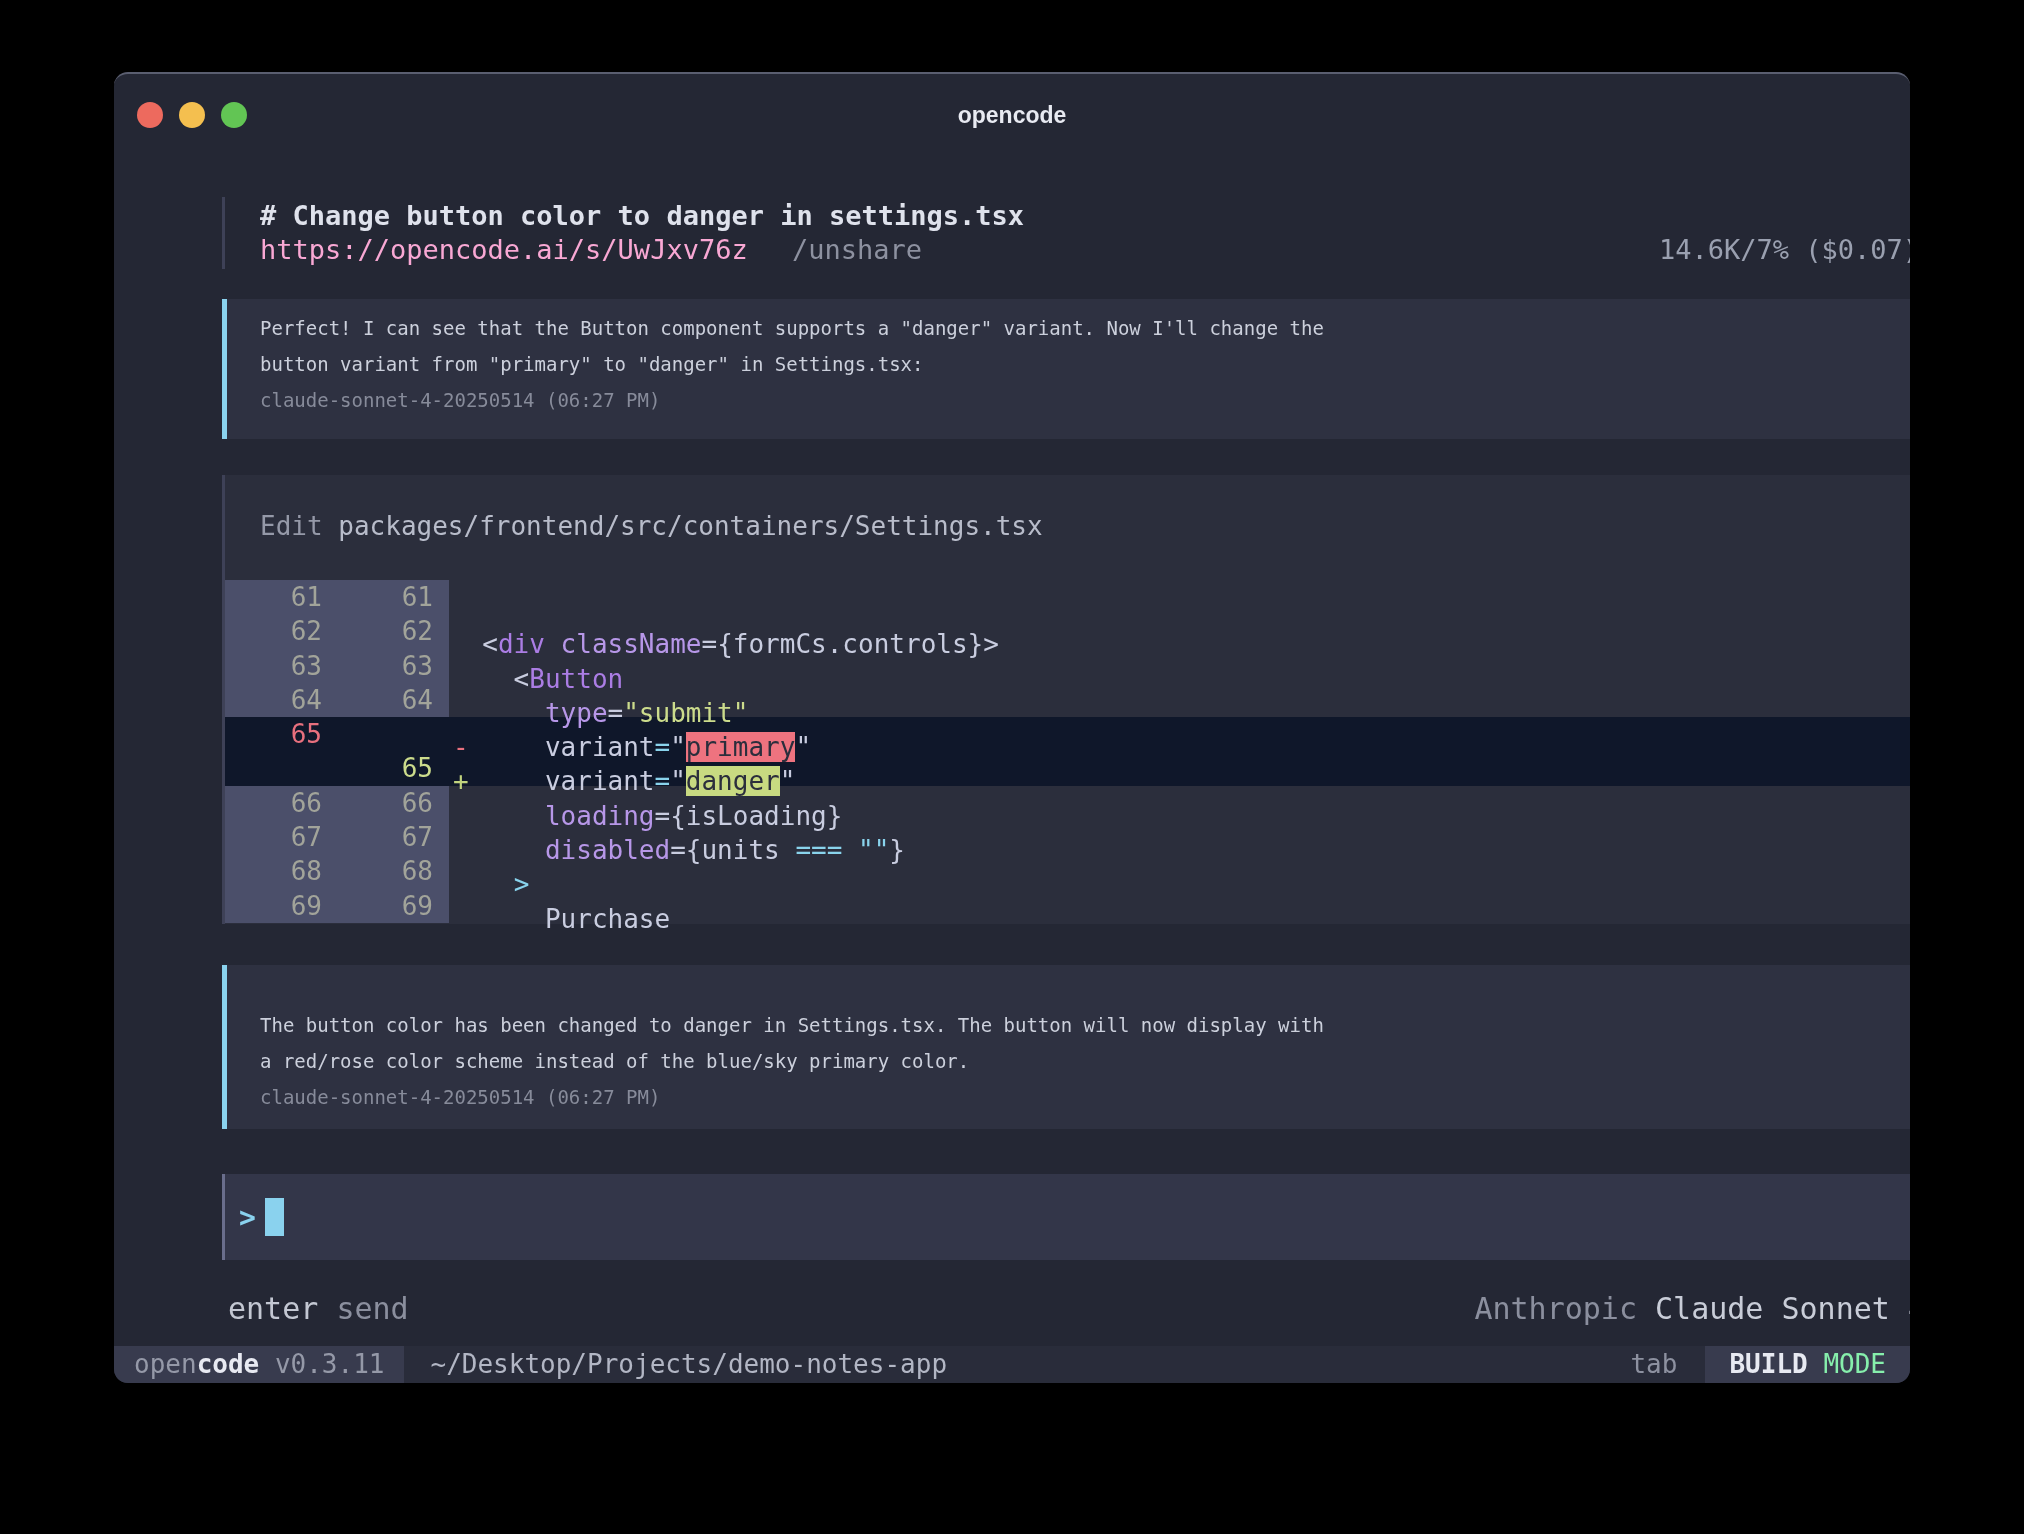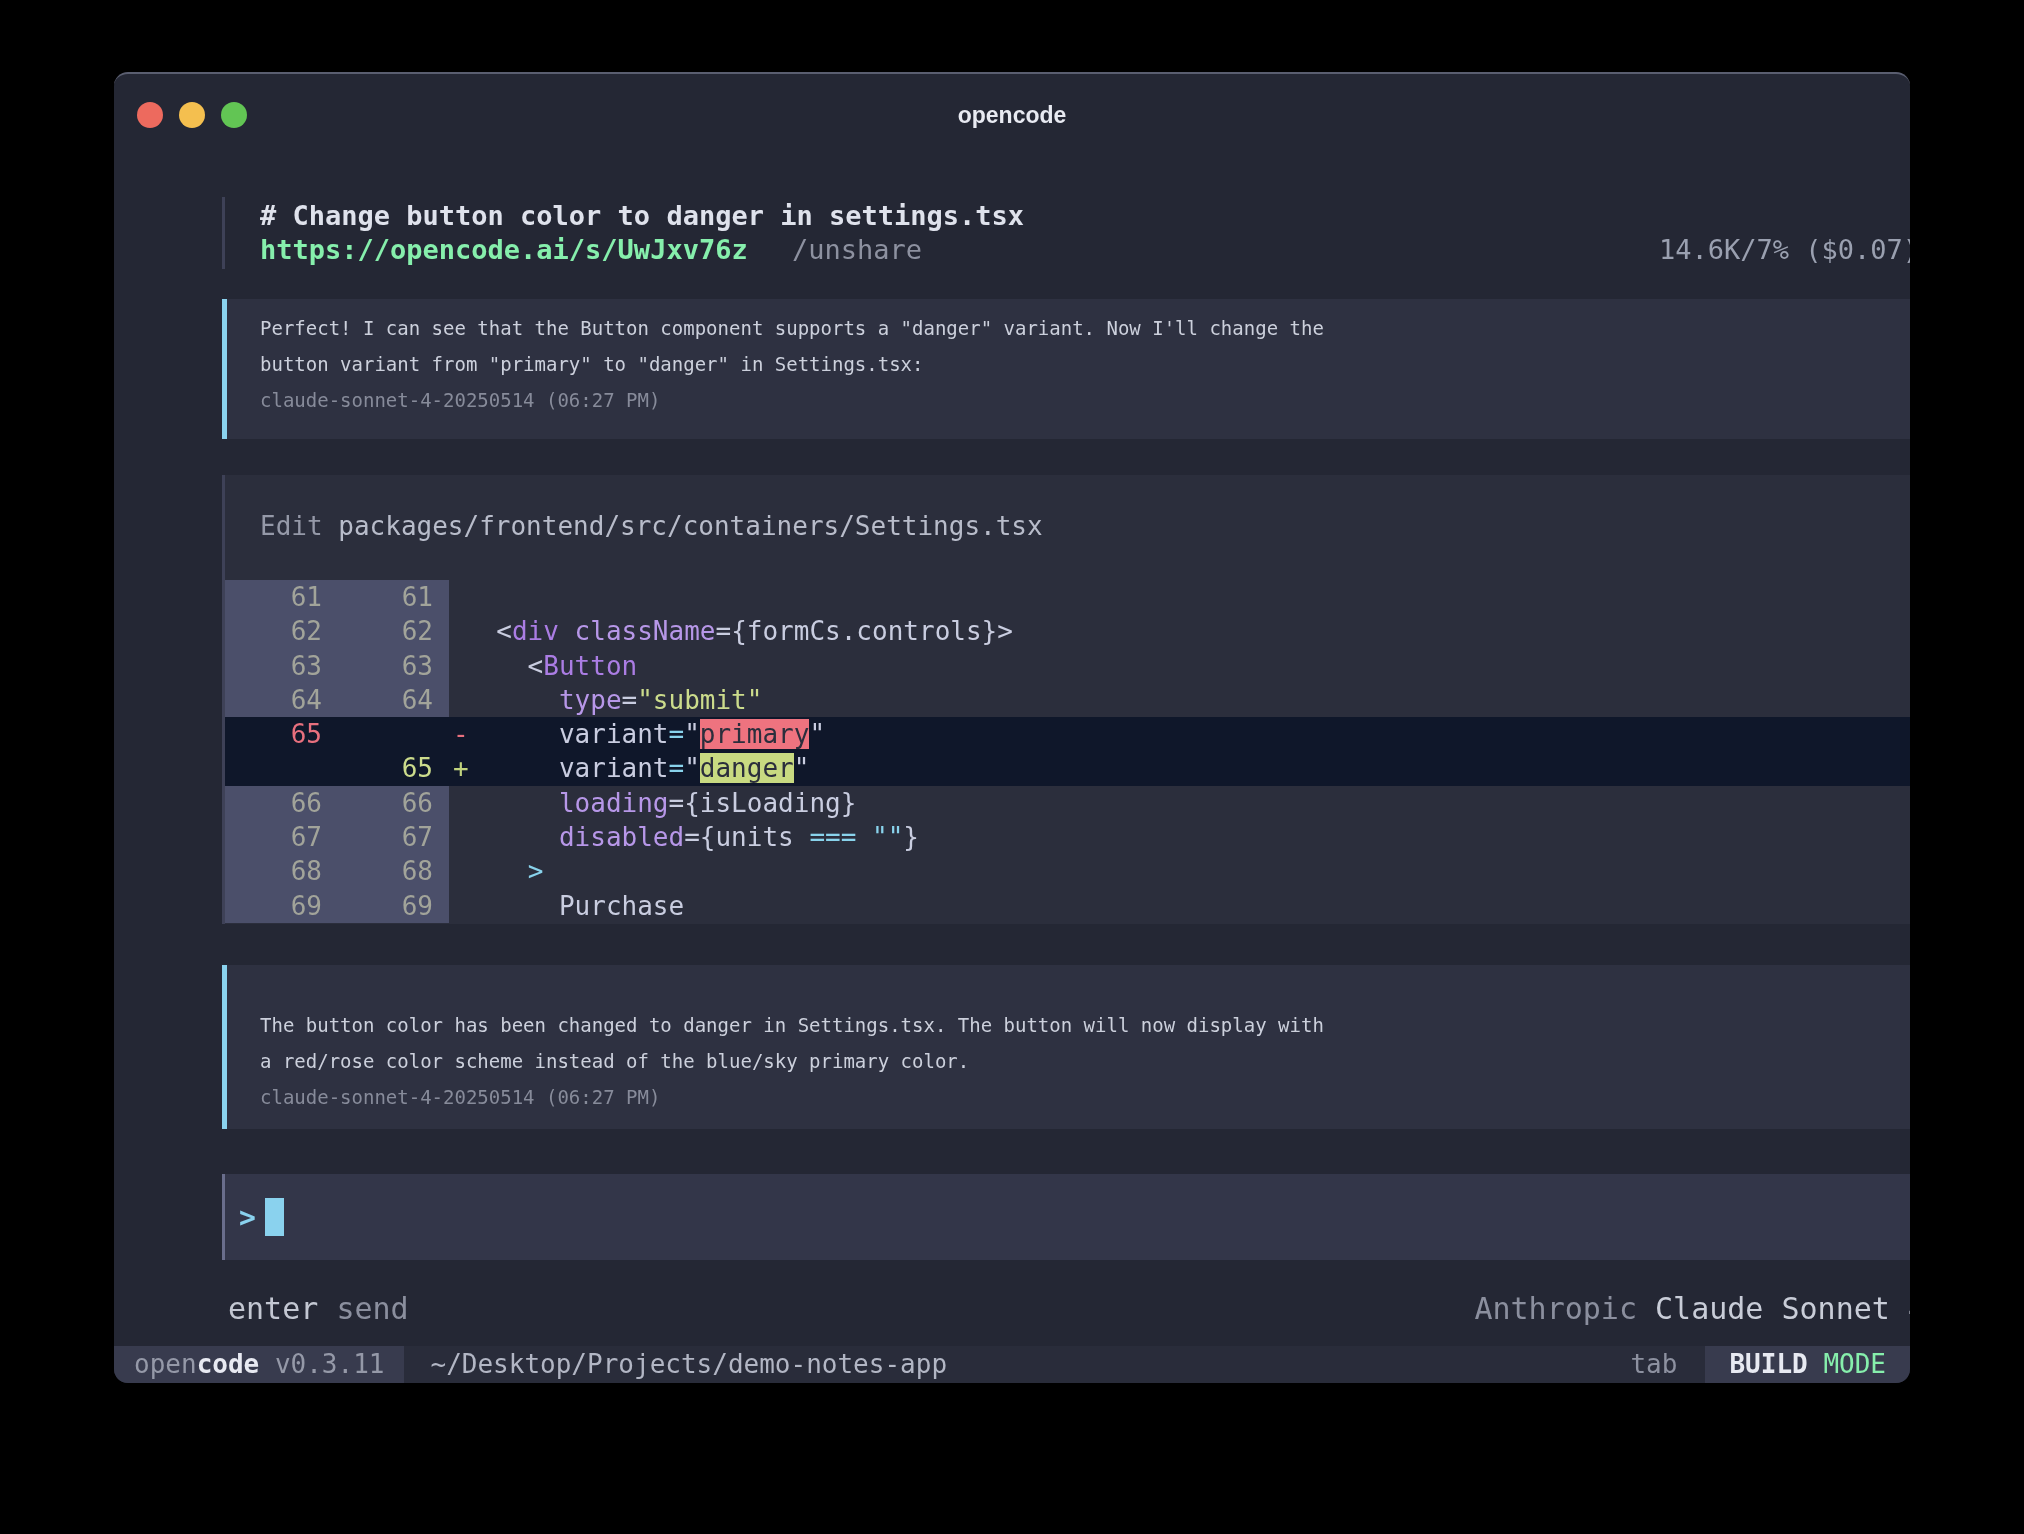--- a/index.html
+++ b/index.html
@@ -19,21 +19,21 @@
                font-family:"Liberation Sans", sans-serif; font-weight:bold; font-size:23px; color:#e8eaf2; }
 
   
   .blk { position:absolute; left:108px; width:1712px; }
 
   
   .hdr { top:123px; height:72px; border-left:3px solid #3e4157; border-right:3px solid #3e4157;
          padding:2px 12px 0 35px; font-size:27px; }
   .hdr-title { color:#dfe2ec; font-weight:bold; line-height:34px; }
   .hdr-row2 { display:flex; justify-content:space-between; line-height:34px; }
-  .hdr-url { color:#86efac;font-weight:bold; } .hdr-unshare { color:#8d91a0; margin-left:28px; }
+  .hdr-url { color:#f9a8d4; } .hdr-unshare { color:#8d91a0; margin-left:28px; }
   .hdr-tokens { color:#9aa0b0; }
 
   
   .msg { background:#2e3141; border-left:5px solid #8ad2ee; border-right:3px solid #3e4157;
          padding-left:33px; font-size:19px; line-height:36px; color:#ccd0dc; }
   .msg1 { top:225px; height:140px; padding-top:11px; }
   .msg2 { top:891px; height:164px; padding-top:42px; }
   .msg-meta { color:#878b9a; }
 
   
@@ -43,21 +43,21 @@
   .edit-action { color:#9599a8; } .edit-path { color:#b8bcca; }
   .diff { position:absolute; left:0; top:105px; width:100%; }
   .drow { display:flex; height:34.3px; line-height:34.3px; white-space:pre; }
   .gut { flex:none; display:block; text-align:right; color:#a2a49a; }
   .gut.old { width:113px; padding-right:16px; }
   .gut.new { width:111px; padding-right:16px; }
   .drow.context .gut { background:#4b4f6a; }
   .drow.del, .drow.add { background:#0f172a; }
   .drow.del .gut.old { color:#e8707e; }
   .drow.add .gut.new { color:#ccdc8c; }
-  .code { flex:1; position:relative; white-space:pre; padding-left:16px; }
+  .code { flex:1; position:relative; white-space:pre; padding-left:2px;margin-top:13px; }
   .marker { position:absolute; left:4px; top:0; }
   .drow.del .marker { color:#e8707e; }
   .drow.add .marker { color:#c2d47e; }
   .tk-p { color:#c9cde0; } .tk-t { color:#ab7de4; } .tk-a { color:#b797e8; }
   .tk-s { color:#ccdc8c; } .tk-o { color:#89d3ec; }
   .tk-rm { background:#ee737f; color:#2b2e3c; }
   .tk-ad { background:#c8da81; color:#2b2e3c; }
 
   
   .input { top:1100px; height:86px; background:#333649;

